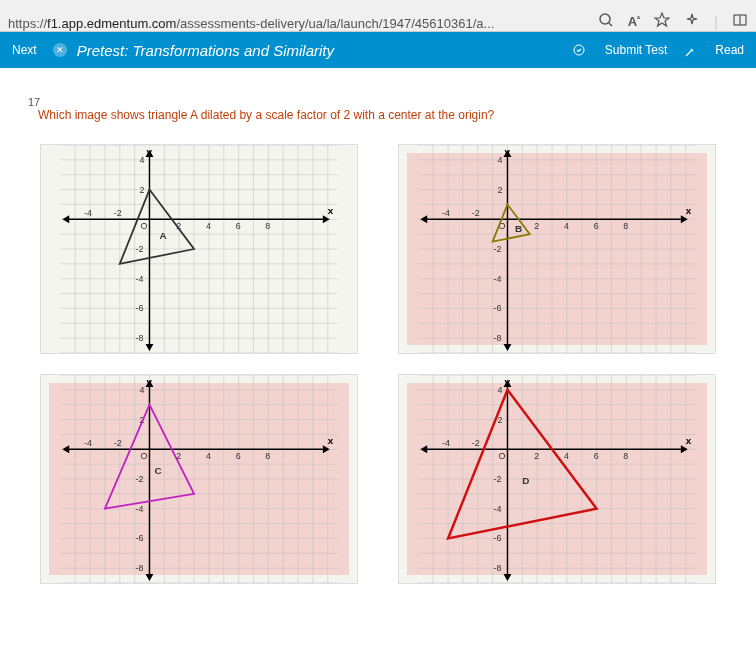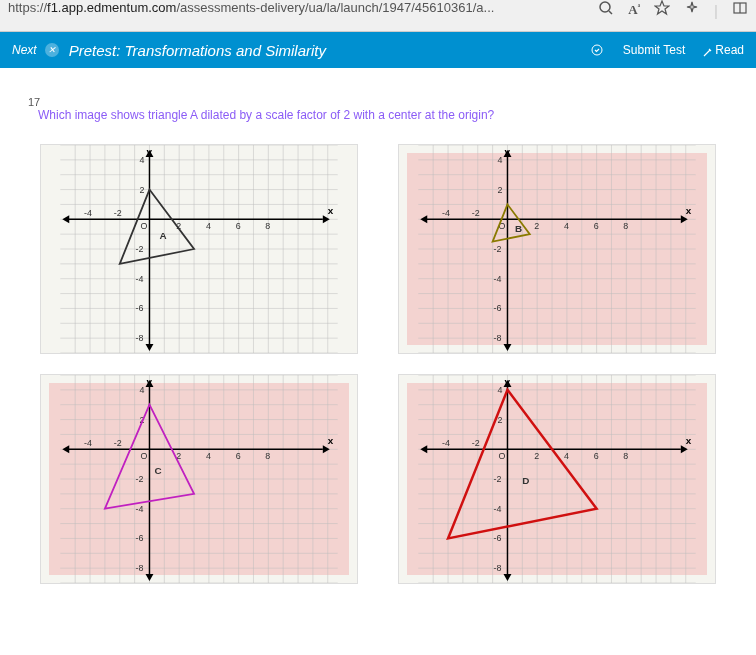--- a/index.html
+++ b/index.html
@@ -1,35 +1,35 @@
 <!DOCTYPE html>
 <html><head>
   <meta charset="utf-8">
   <style>
     * { margin: 0; padding: 0; box-sizing: border-box; }
     body { width: 756px; height: 655px; font-family: Arial, sans-serif; background: #e8e8e8; overflow: hidden; }
     
-    .browser-bar { height: 32px; background: #f0f0f0; display: flex; align-items: flex-start; padding: 0 8px; gap: 12px; border-bottom: 1px solid #ccc; }
+    .browser-bar { height: 32px; background: #f0f0f0; display: flex; align-items: flex-end; padding: 0 8px; gap: 12px; border-bottom: 1px solid #ccc; }
     .url-text { color: #555; font-size: 13px; flex: 1; }
     .url-text .domain { color: #222; }
     .browser-icons { display: flex; gap: 14px; align-items: center; color: #555; font-size: 15px; }
-    .browser-icon { cursor: pointer; font-family: Liberation Serif, serif; }
+    .browser-icon { cursor: pointer; }
     
     .app-header { height: 36px; background: #0090d0; display: flex; align-items: center; padding: 0 12px; color: white; }
-    .nav-left { display: flex; align-items: center; gap: 8px; font-size: 12px; font-style: italic; }
+    .nav-left { display: flex; align-items: center; gap: 16px; font-size: 12px; }
     .close-btn { background: rgba(255,255,255,0.3); border-radius: 50%; width: 14px; height: 14px; display: flex; align-items: center; justify-content: center; font-size: 9px; }
     .page-title { margin-left: 10px; font-size: 15px; font-weight: 400; font-style: italic; }
     .header-right { margin-left: auto; display: flex; gap: 18px; align-items: center; font-size: 12px; }
     .submit-btn { display: flex; align-items: center; gap: 20px; }
     
     .content { background: #fff; margin: 0; height: calc(100% - 68px); overflow: hidden; position: relative; }
     .question-num { position: absolute; top: 28px; left: 28px; font-size: 11px; color: #555; }
     .question-card { margin: 28px 20px 10px 20px; padding: 12px 18px; background: #fff; }
     .instruction { font-size: 12px; color: #444; margin-bottom: 14px; }
-    .question { font-size: 12px; color: #8b5cf6; }
+    .question { font-size: 12px; color: #c2410c; }
     
     .graphs-container { margin: 10px 40px; display: grid; grid-template-columns: 1fr 1fr; gap: 20px 40px; }
     .graph-box { background: #f5f5f0; border: 1px solid #ddd; position: relative; height: 210px; }
     .graph-box.selected::before { content: ''; position: absolute; inset: 8px; background: rgba(240, 150, 150, 0.35); z-index: 0; }
     .graph-svg { position: relative; z-index: 1; width: 100%; height: 100%; }
     
     .axis { stroke: #000; stroke-width: 1.5; }
     .grid-line { stroke: #bbb; stroke-width: 0.5; }
     .tick-label { font-size: 9px; fill: #333; font-family: Arial; }
     .axis-label { font-size: 10px; fill: #000; font-weight: bold; }
@@ -78,21 +78,21 @@
   </div>
   <div class="page-title">Pretest: Transformations and Similarity</div>
   <div class="header-right">
     <span class="submit-btn">
       <svg width="12" height="12" viewBox="0 0 12 12">
           <circle cx="6" cy="6" r="5" fill="none" stroke="white" stroke-width="1"></circle>
           <path d="M4 6l1.5 1.5L8 5" fill="none" stroke="white" stroke-width="1.2"></path>
         </svg>
       <span>Submit Test</span>
     </span>
-    <span style="display:flex;align-items:flex-end;gap:2px;">
+    <span style="display:flex;align-items:flex-end;gap:20px;">
       <svg width="10" height="10" viewBox="0 0 10 10">
           <path d="M1 9l6-6M6 2l2 2" stroke="white" stroke-width="1.2"></path>
         </svg>
       <span>Read</span>
     </span>
   </div>
 </div>
 
 <div class="content">
   <div class="question-num">17</div>

